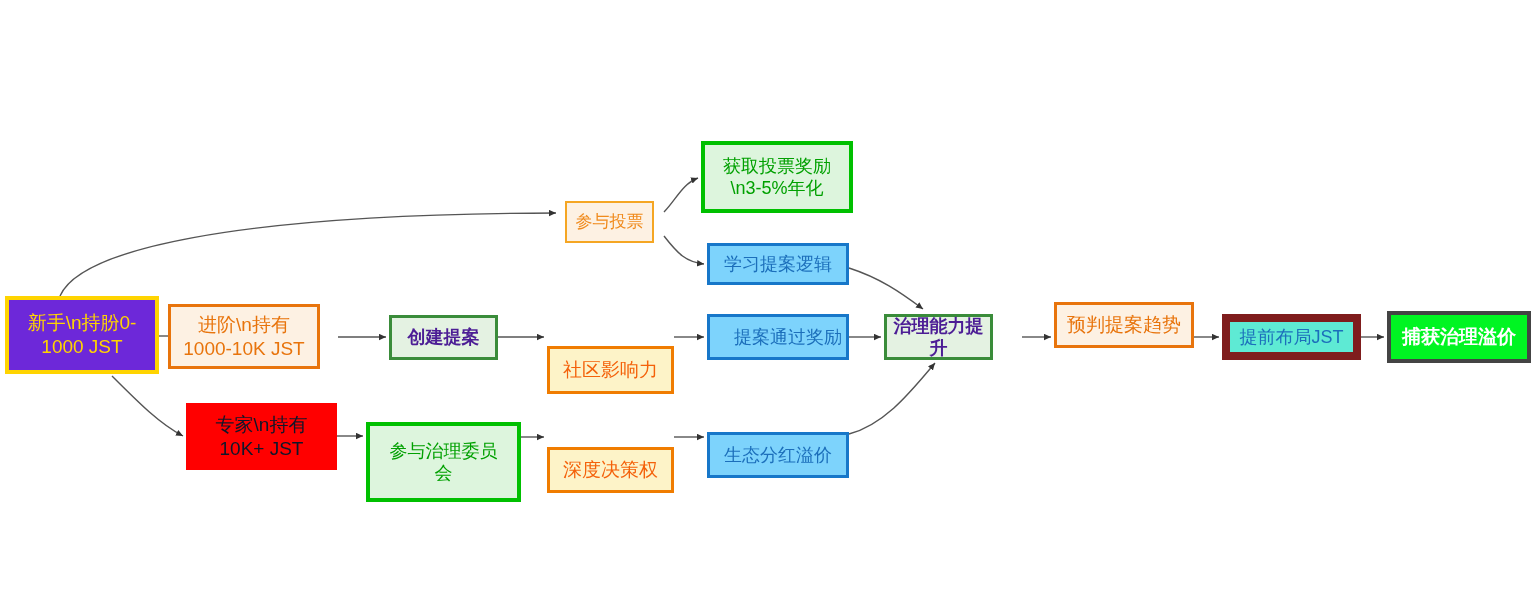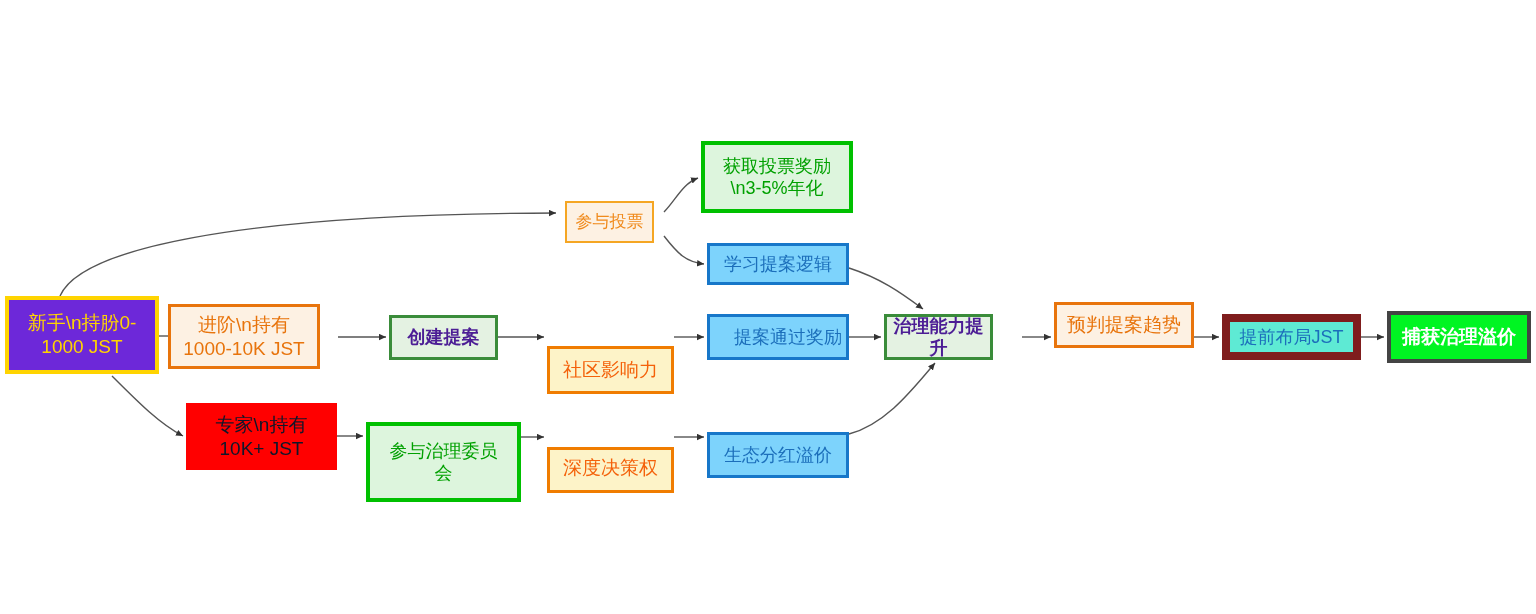--- a/index.html
+++ b/index.html
@@ -147,21 +147,21 @@
 10K+ JST</span></div>
       <div class="node st-orange-sm" style="left: 565px; top: 201px; width: 89px; height: 42px;"><span class="node-label">参与投票</span></div>
       <div class="node st-green-bright" style="left: 701px; top: 141px; width: 152px; height: 72px;"><span class="node-label">获取投票奖励
 \n3-5%年化</span></div>
       <div class="node st-blue" style="left: 707px; top: 243px; width: 142px; height: 42px;"><span class="node-label">学习提案逻辑</span></div>
       <div class="node st-green-soft" style="left: 389px; top: 315px; width: 109px; height: 45px;"><span class="node-label">创建提案</span></div>
       <div class="node st-yellow" style="left: 547px; top: 313px; width: 127px; height: 48px;"><span class="node-label">社区影响力</span></div>
       <div class="node st-blue" style="left: 707px; top: 314px; width: 142px; height: 46px; justify-content: flex-end;"><span class="node-label">提案通过奖励</span></div>
       <div class="node st-green-bright" style="left: 366px; top: 402px; width: 155px; height: 80px; margin-top: 20px;"><span class="node-label">参与治理委员
 会</span></div>
-      <div class="node st-yellow" style="left: 547px; top: 414px; width: 127px; height: 46px; font-family: Liberation Mono, monospace;"><span class="node-label">深度决策权</span></div>
+      <div class="node st-yellow" style="left: 547px; top: 414px; width: 127px; height: 46px;"><span class="node-label">深度决策权</span></div>
       <div class="node st-blue" style="left: 707px; top: 432px; width: 142px; height: 46px;"><span class="node-label">生态分红溢价</span></div>
       <div class="node st-green-soft" style="left: 884px; top: 314px; width: 109px; height: 46px;"><span class="node-label">治理能力提升</span></div>
       <div class="node st-orange" style="left: 1054px; top: 302px; width: 140px; height: 46px;"><span class="node-label">预判提案趋势</span></div>
       <div class="node st-blue-light" style="left: 1222px; top: 314px; width: 139px; height: 46px;"><span class="node-label">提前布局JST</span></div>
       <div class="node st-neon" style="left: 1387px; top: 311px; width: 144px; height: 52px;"><span class="node-label">捕获治理溢价</span></div>
     </div>
 
 </div>
 
 </body></html>

